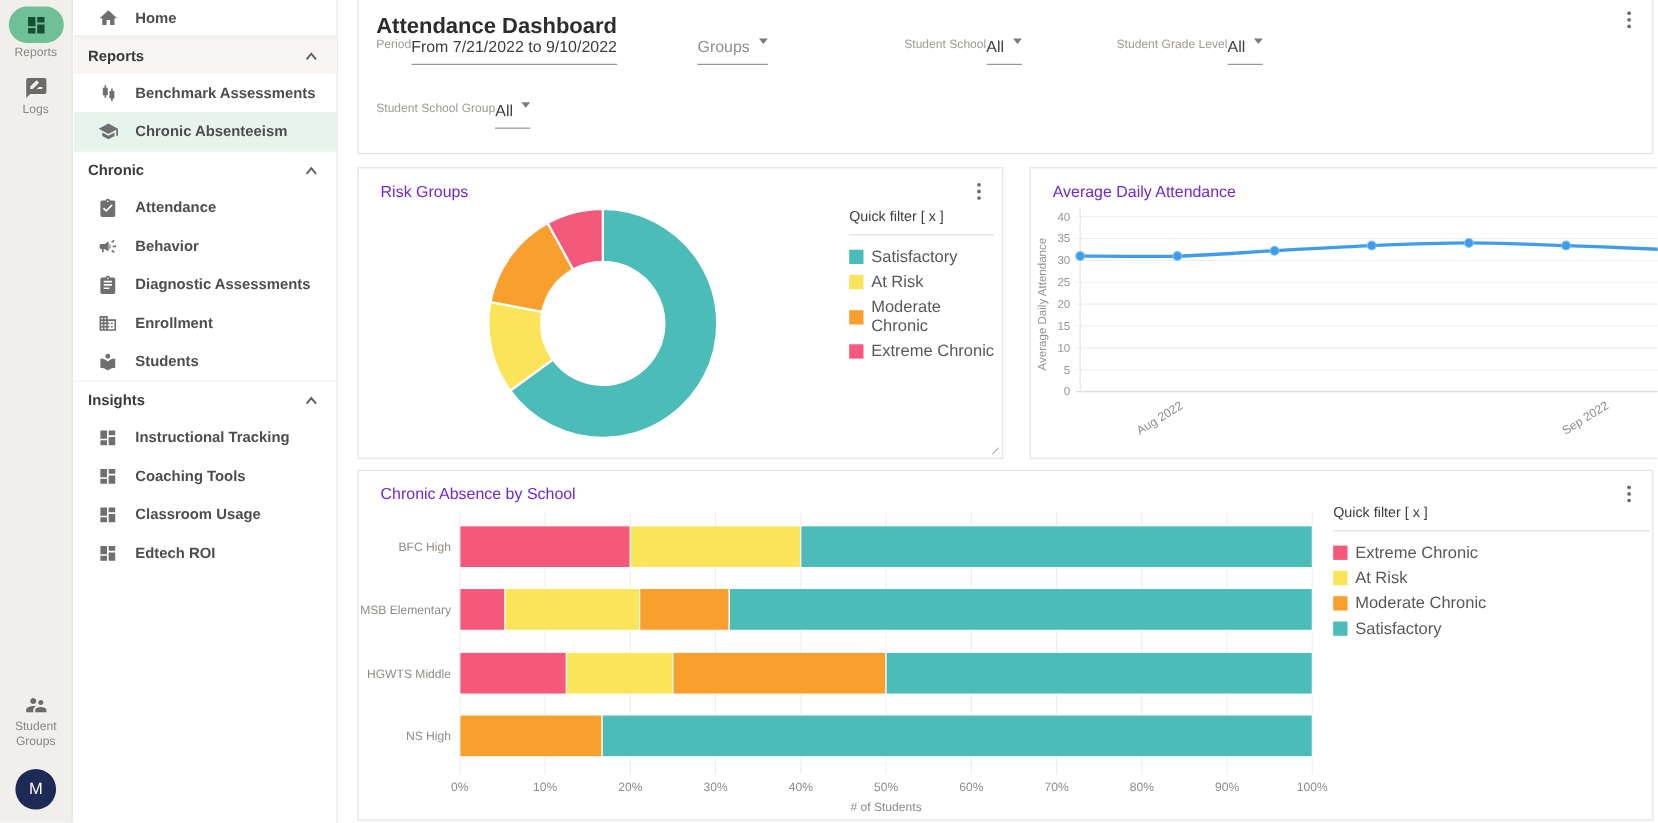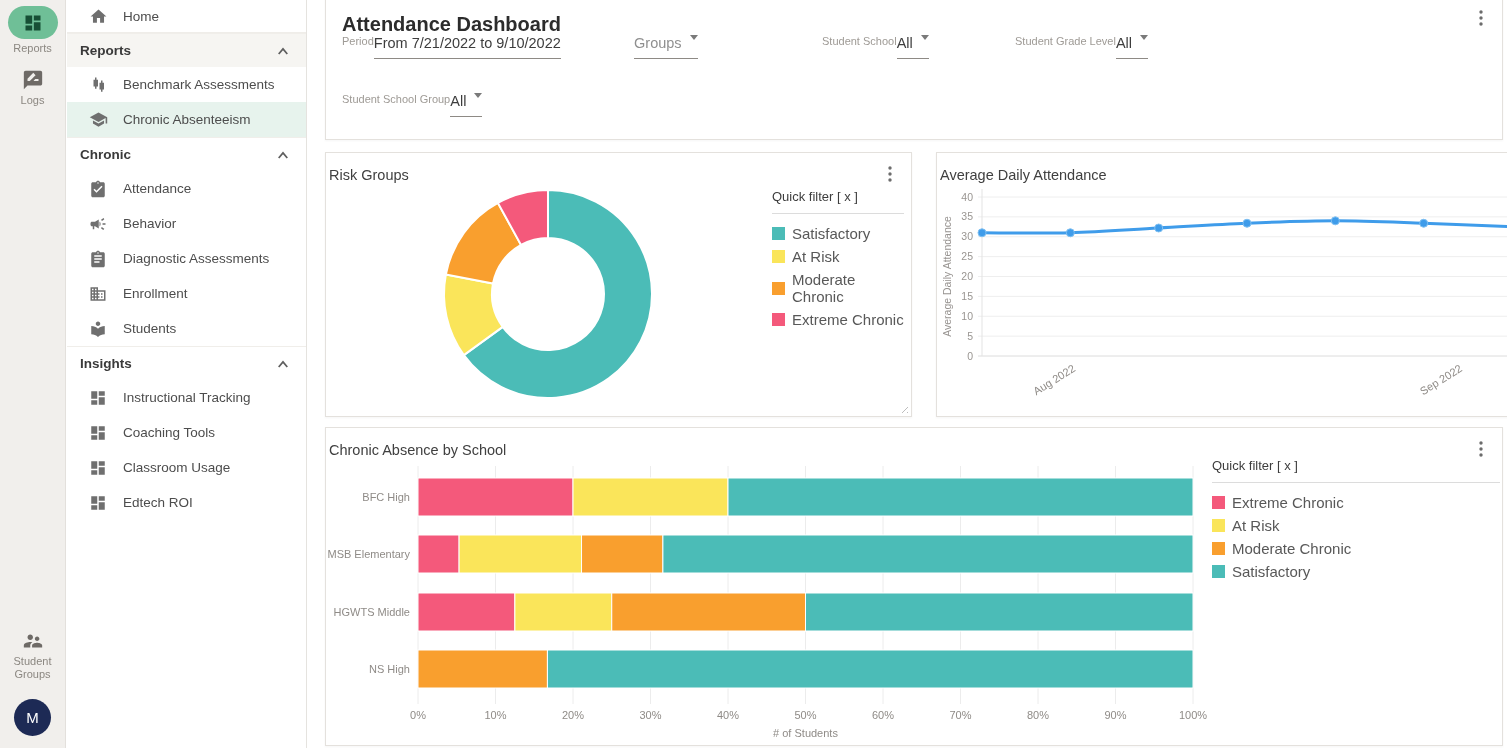--- a/index.html
+++ b/index.html
@@ -20,35 +20,35 @@
   .rail-icon { color:#6e6a66; display:flex; }
   .rail-icon svg { fill:#6e6a66; }
   .rail-label { font-size:11px; color:#8b8781; text-align:center; line-height:13px; max-width:52px; }
   .avatar { width:37px; height:37px; border-radius:50%; background:#1d2a55; color:#fff;
     font-size:15px; display:flex; align-items:center; justify-content:center; margin:10px 0 12px; cursor:pointer; }
 
   
   .sidebar { position:absolute; left:67px; top:0; width:240px; height:748px;
     background:#fff; border-right:1px solid #e5e3df; }
   .nav-item { display:flex; align-items:center; height:35px; padding-left:21px; gap:15px;
-    font-size:13.5px; color:#4d4d4d; cursor:pointer; }
+    font-size:13.5px; color:#4d4d4d; cursor:pointer;font-weight:bold; }
   .nav-item .nicon { width:20px; height:20px; display:flex; align-items:center; justify-content:center; }
   .nav-item .nicon svg { fill:#6f6f6f; }
   .nav-item.home { height:33px; border-bottom:1px solid #efede9; }
   .nav-item.active { background:#e7f3ed; }
   .nav-section { display:flex; align-items:center; justify-content:space-between;
     height:34px; padding:0 17px 0 13px; font-size:13.5px; font-weight:bold; color:#3a3a3a;
     border-top:1px solid #f0eeea; cursor:pointer; }
   .nav-section.hl { background:#f6f5f2; }
   .chev svg { stroke:#5f5f5f; fill:none; stroke-width:2; }
 
   
   .card { position:absolute; background:#fff; border:1px solid #e4e1dd;
     box-shadow:0 1px 2px rgba(0,0,0,.04); }
-  .card-title { position:absolute; left:3px; top:14px; font-size:14.5px; color:#404040; }
+  .card-title { position:absolute; left:20px; top:14px; font-size:14.5px; color:#6d28d9; }
   .kebab { position:absolute; right:10px; top:10px; width:22px; height:22px;
     background:none; border:none; cursor:pointer; display:flex; align-items:center; justify-content:center; }
   .kebab svg { fill:#6c6c6c; }
   .resize { position:absolute; right:3px; bottom:3px; width:9px; height:9px; cursor:nwse-resize;
     background:repeating-linear-gradient(135deg,#bdbdbd 0 1px,transparent 1px 4px);
     clip-path:polygon(100% 0,100% 100%,0 100%); }
 
   
   .header-card { left:325px; top:-8px; width:1178px; height:148px; }
   .page-title { position:absolute; left:16px; top:20px; font-size:20px; font-weight:600; color:#2c2c2c; }

